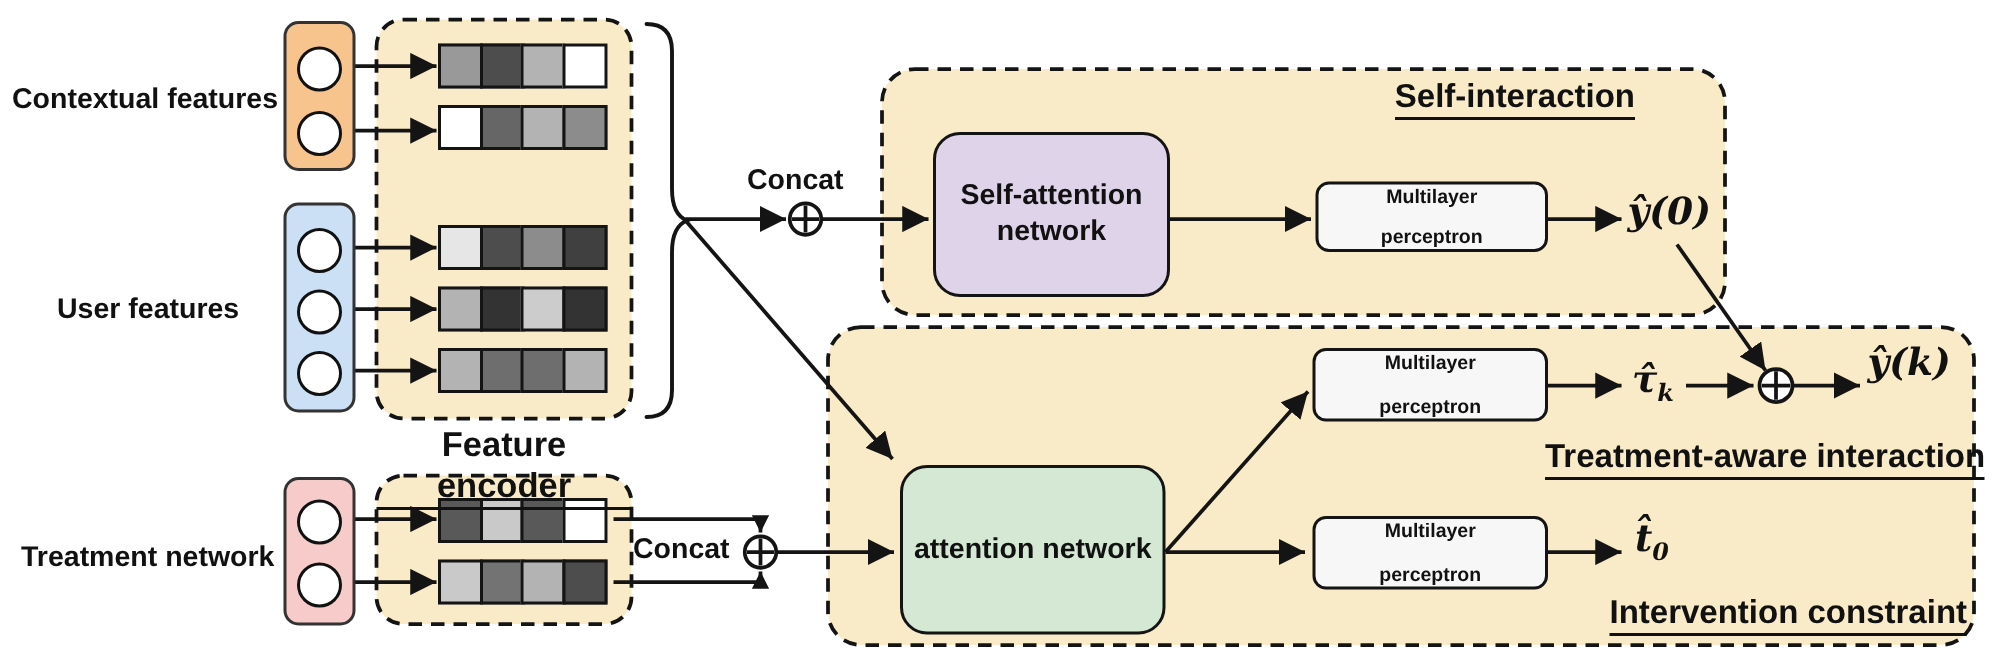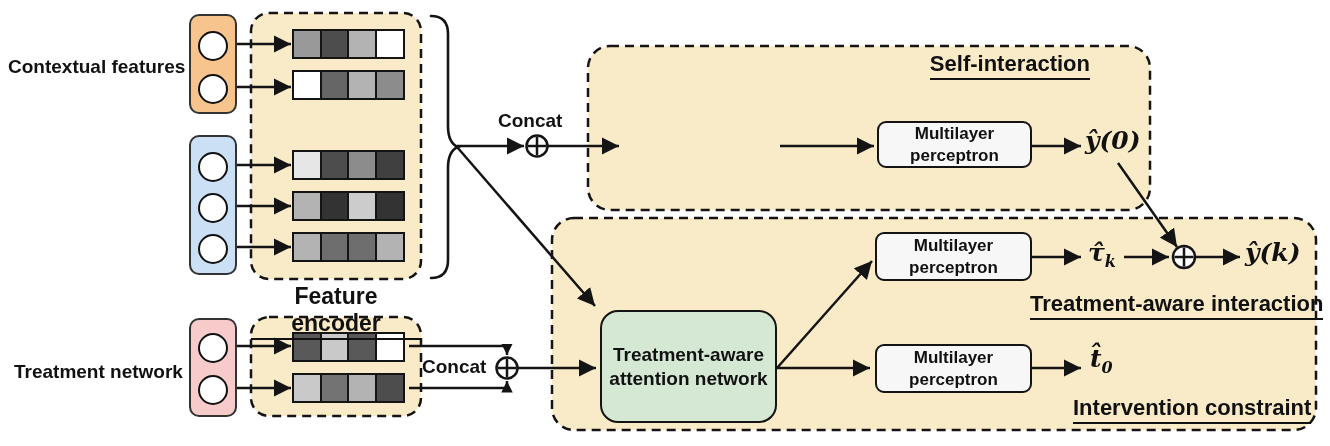--- a/index.html
+++ b/index.html
@@ -11,21 +11,21 @@
   .featbox{position:absolute;z-index:2;border:2.5px solid #333;border-radius:10px;box-sizing:border-box;}
   .fcircle{position:absolute;width:30px;height:30px;border:2.8px solid #111;border-radius:50%;
            background:#fff;box-sizing:border-box;left:7px;}
   .cellrow{position:absolute;z-index:2;display:flex;}
   .cell{width:26px;height:26px;border:2.5px solid #141414;box-sizing:content-box;}
   .cell + .cell{margin-left:-2.5px;}
   .node{position:absolute;z-index:2;display:flex;flex-direction:column;align-items:center;
         justify-content:center;border:2.5px solid #141414;box-sizing:border-box;
         font-weight:bold;text-align:center;line-height:1.25;}
   .bignode{border-radius:18px;font-size:19px;}
-  .mlp{border-radius:9px;font-size:17px;border-width:2.3px;}
+  .mlp{border-radius:9px;font-size:13px;border-width:2.3px;justify-content:space-between;}
   .regionlabel{font-size:22px;font-weight:bold;white-space:nowrap;}
   .regionlabel .ul, .enclabel .ul{display:inline-block;border-bottom:2.6px solid #111;padding-bottom:1px;}
   .enclabel{font-size:23px;font-weight:bold;text-align:center;}
   .math{position:absolute;z-index:2;font-family:"DejaVu Serif",serif;font-weight:bold;
         font-style:italic;font-size:25px;white-space:nowrap;}
   .math sub{font-size:16px;}
   .tc{text-align:left;} .tr{text-align:right;}
 </style>
 </head>
 <body>
@@ -91,20 +91,21 @@
       <circle cx="507" cy="368" r="10.5" fill="#fff" stroke="#141414" stroke-width="2.5"></circle>
       <path d="M498,368 H516 M507,359 V377" stroke="#141414" stroke-width="2.5"></path>
     </g>
     <g>
       <circle cx="1184" cy="257" r="11" fill="#fff" stroke="#141414" stroke-width="2.5"></circle>
       <path d="M1174.5,257 H1193.5 M1184,247.5 V266.5" stroke="#141414" stroke-width="2.5"></path>
     </g>
   </svg>
 
   <div class="abs grouplabel" style="left:8px;top:56px;">Contextual features</div>
+  <div class="abs grouplabel" style="left:38px;top:196px;">User features</div>
   <div class="abs grouplabel" style="left:14px;top:361px;">Treatment network</div>
 
   <div class="featbox" style="left: 189px; top: 14px; width: 48px; height: 100px; background-color: rgb(247, 196, 142);">
     <div class="fcircle" style="top:15px;"></div>
     <div class="fcircle" style="top:58px;"></div>
   </div>
   <div class="featbox" style="left: 189px; top: 135px; width: 48px; height: 140px; background-color: rgb(203, 223, 245);">
     <div class="fcircle" style="top:15px;"></div>
     <div class="fcircle" style="top:56px;"></div>
     <div class="fcircle" style="top:97px;"></div>
@@ -157,22 +158,25 @@
       <div class="cell" style="background-color: rgb(77, 77, 77);"></div>
     </div>
 
   <div class="abs enclabel" style="left:251px;top:283px;width:170px;">
     <span class="ul">Feature encoder</span>
   </div>
 
   <div class="abs grouplabel tc" style="left:498px;top:110px;width:80px;">Concat</div>
   <div class="abs grouplabel tc" style="left:422px;top:356px;width:80px;">Concat</div>
 
+  <div class="node bignode" style="left: 622px; top: 88px; width: 158px; height: 110px; background-color: rgb(223, 211, 234);">
+    <span>Self-attention</span>
+    <span>network</span>
+  </div>
   <div class="node bignode" style="left: 600px; top: 310px; width: 177px; height: 113px; background-color: rgb(213, 232, 212);">
-    <span>Treatment-aware</span>
     <span>attention network</span>
   </div>
   <div class="node mlp" style="left: 877px; top: 121px; width: 155px; height: 47px; background-color: rgb(247, 247, 247);">
     <span>Multilayer</span>
     <span>perceptron</span>
   </div>
   <div class="node mlp" style="left: 875px; top: 232px; width: 157px; height: 49px; background-color: rgb(247, 247, 247);">
     <span>Multilayer</span>
     <span>perceptron</span>
   </div>
@@ -186,16 +190,16 @@
   </div>
   <div class="abs regionlabel tc" style="left:1030px;top:291px;width:255px;">
     <span class="ul">Treatment-aware interaction</span>
   </div>
   <div class="abs regionlabel tc" style="left:1073px;top:395px;width:215px;">
     <span class="ul">Intervention constraint</span>
   </div>
 
   <div class="math" style="left:1085px;top:126px;"><span>ŷ</span><span>(0)</span></div>
   <div class="math" style="left:1088px;top:238px;"><span>τ̂</span><sub>k</sub></div>
-  <div class="math" style="left:1245px;top:238px;"><span>ŷ</span><span>(k)</span></div>
+  <div class="math" style="left:1245px;top:227px;"><span>ŷ</span><span>(k)</span></div>
   <div class="math" style="left:1090px;top:344px;"><span>t̂</span><sub>0</sub></div>
 
 </div>
 
 </body></html>

